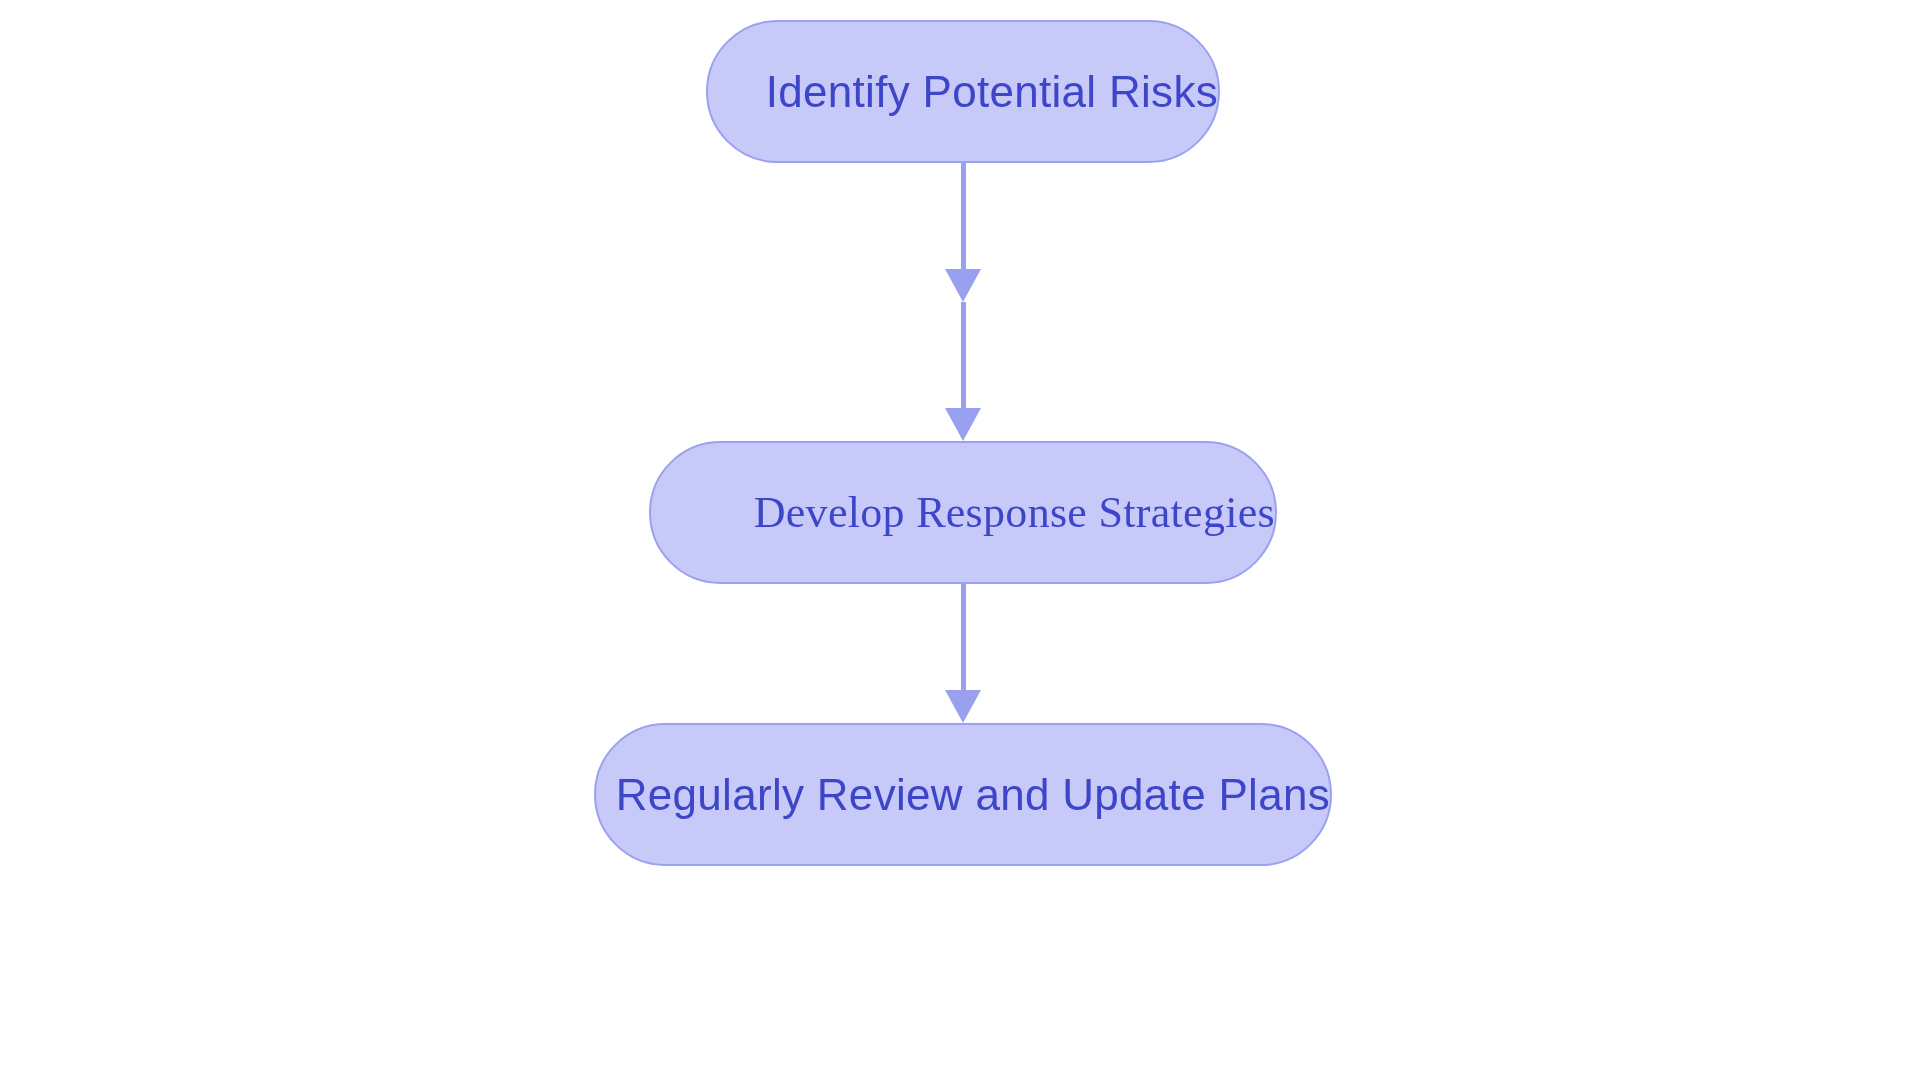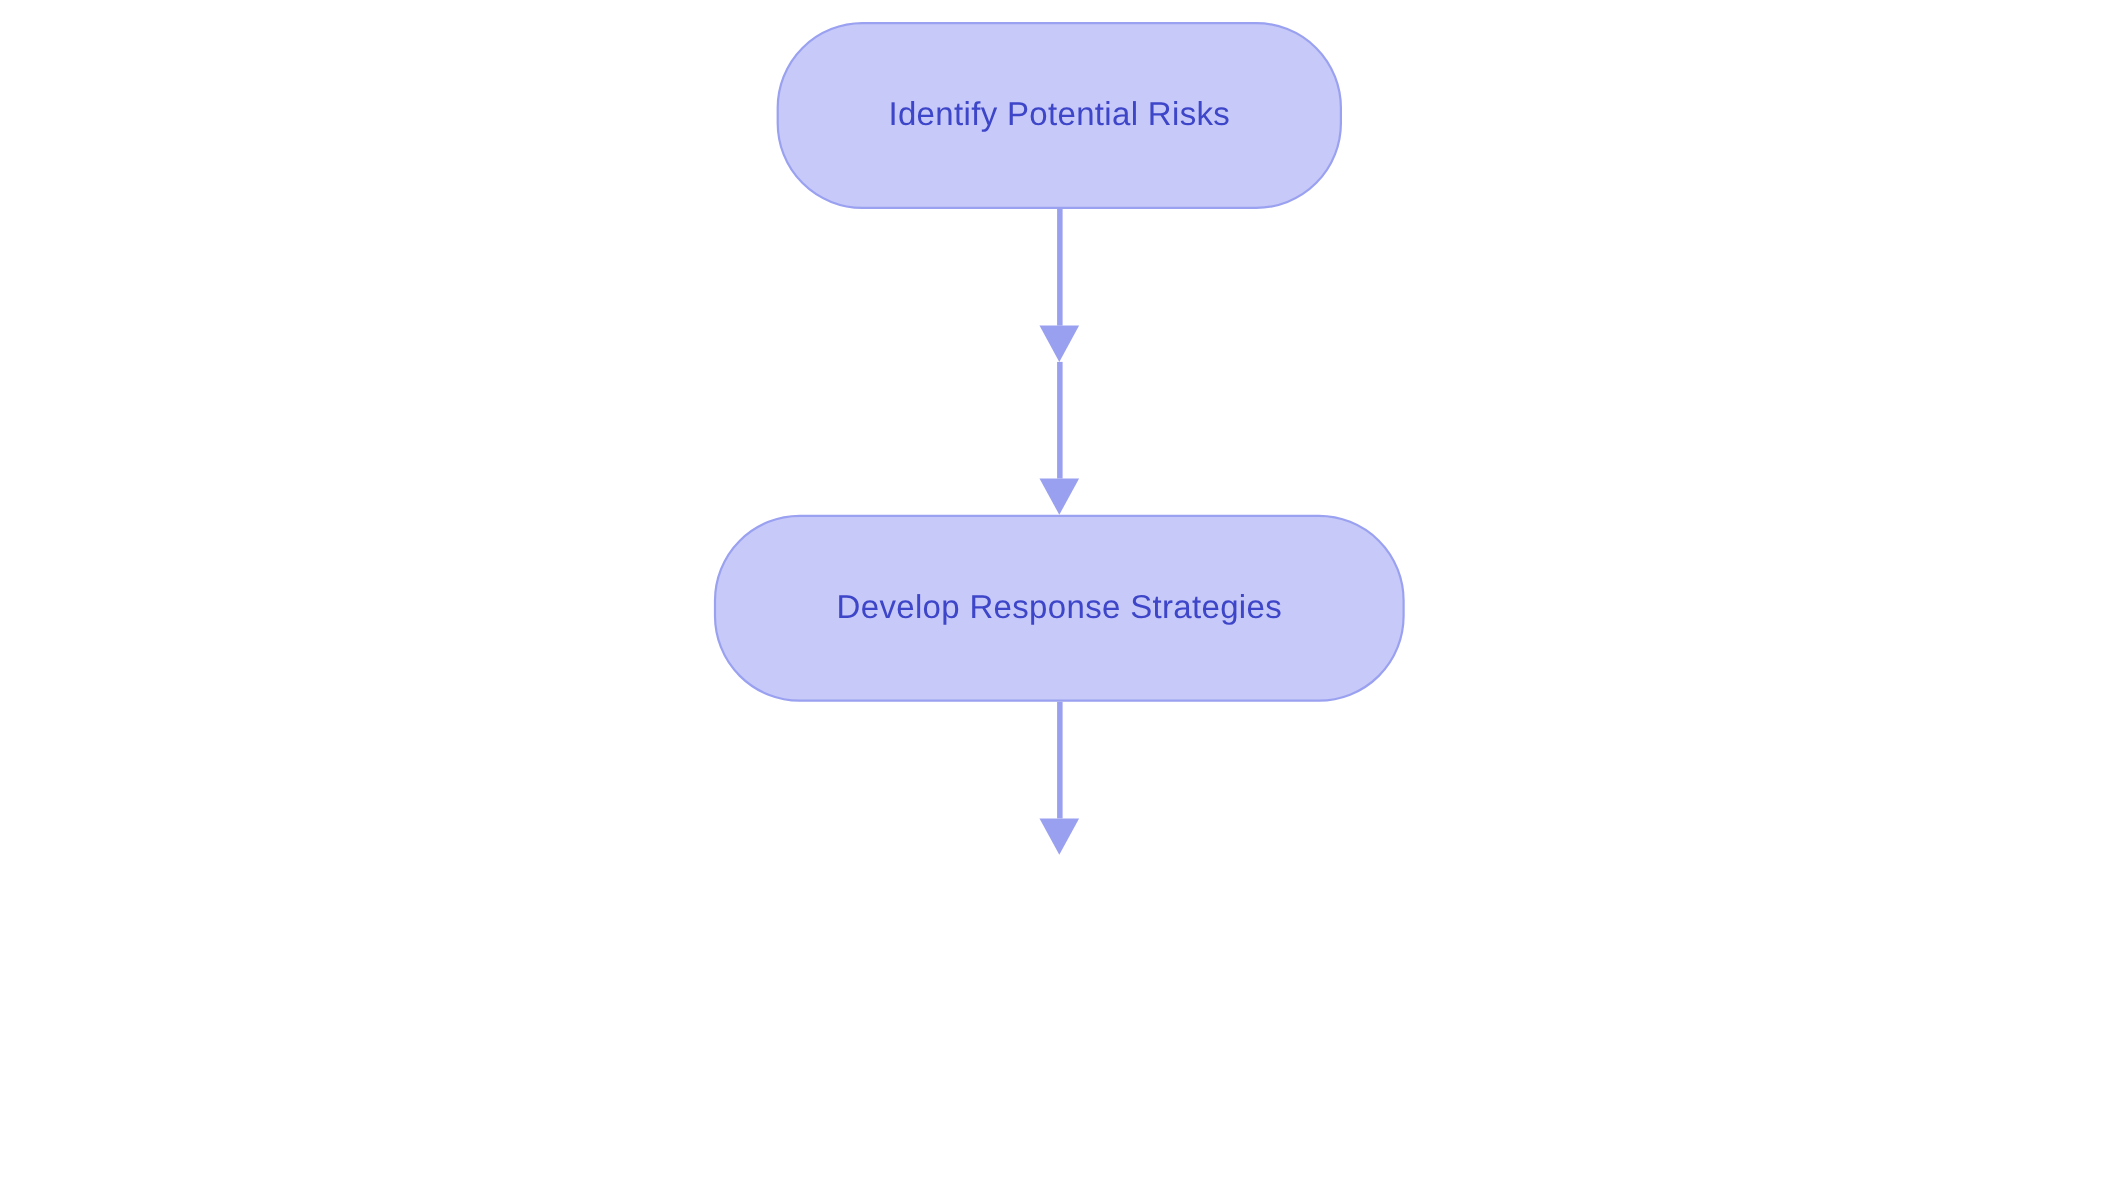--- a/index.html
+++ b/index.html
@@ -18,36 +18,36 @@
   .flow {
     position: absolute;
     left: 0;
     top: 20px;
     width: 1926px; 
     display: flex;
     flex-direction: column;
     align-items: center;
   }
   .node {
-    height: 170px;
+    height: 143px;
     box-sizing: border-box;
     background: #c7c9f8;
     border: 2px solid #9aa1f0;
     border-radius: 78px;
     display: flex;
     align-items: center;
-    justify-content: center;
+    justify-content: flex-end;
     color: #3d45c8;
-    font-size: 30px;
+    font-size: 44px;
     letter-spacing: 0.3px;
     white-space: nowrap;
   }
   .node-1 { width: 514px; }
   .node-2 { width: 628px; }
-  .node-3 { width: 628px; }
+  .node-3 { width: 628px; font-family: Liberation Serif, serif; }
   .node-4 { width: 738px; }
   .connector {
     height: 139px;
     width: 36px;
     display: flex;
     flex-direction: column;
     align-items: center;
   }
   .connector .shaft {
     width: 5px;
@@ -85,15 +85,18 @@
 
     <div class="node node-3">
       <span>Develop Response Strategies</span>
     </div>
 
     <div class="connector">
       <div class="shaft"></div>
       <div class="head"></div>
     </div>
 
+    <div class="node node-4">
+      <span>Regularly Review and Update Plans</span>
+    </div>
 
   </div>
 </div>
 
 </body></html>

